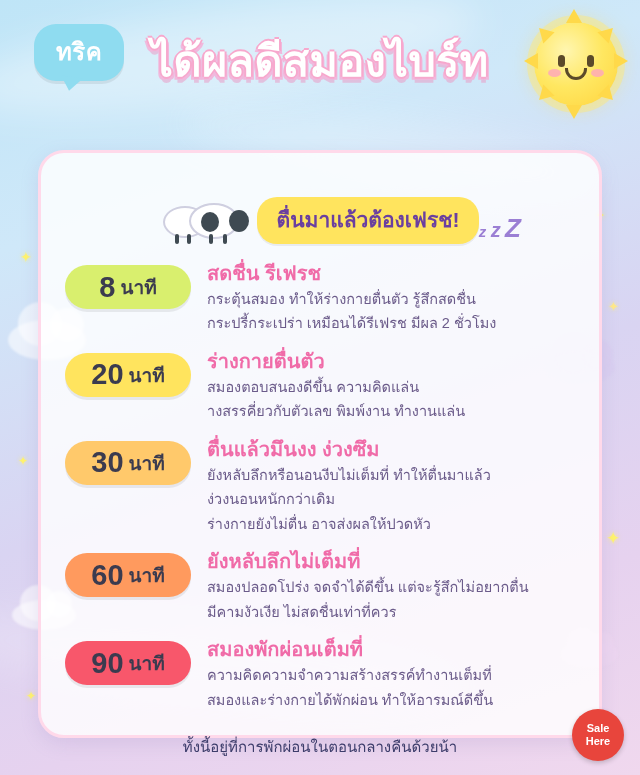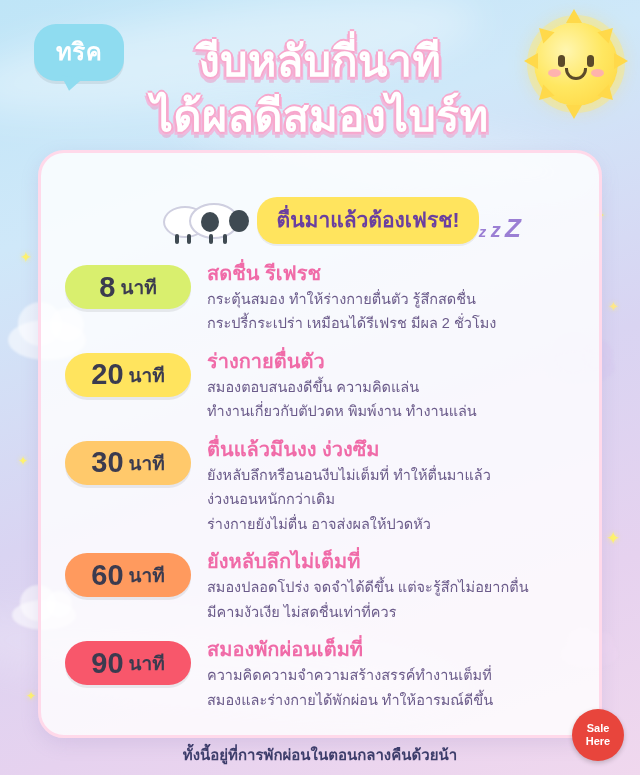--- a/index.html
+++ b/index.html
@@ -163,22 +163,22 @@
     box-shadow: 0 3px 0 rgba(0,0,0,0.07);
     margin-top: 4px;
   }
   .min-num { font-size: 29px; font-weight: bold; color: #3b3b4f; line-height: 1; }
   .min-unit { font-size: 19px; font-weight: bold; color: #3b3b4f; }
   .row-text { flex: 1 1 auto; }
   .row-title { font-size: 20px; font-weight: bold; color: #f06ba8; line-height: 1.25; }
   .row-desc { font-size: 14.5px; color: #6b5b8a; line-height: 1.55; margin-top: 2px; }
 
   .footer-text {
-    position: absolute; left: 0; right: 0; bottom: 8px; text-align: center;
-    font-size: 15px; font-weight: bold; color: #3d3d6b;
+    position: absolute; left: 0; right: 0; bottom: 16px; text-align: center;
+    font-size: 15px; font-weight: normal; color: #3d3d6b;
   }
   .logo {
     position: absolute; right: 16px; bottom: 14px;
     width: 52px; height: 52px; border-radius: 50%;
     background: #e8453c; color: #fff;
     display: flex; flex-direction: column; align-items: center; justify-content: center;
     font-size: 11px; font-weight: bold; line-height: 1.15;
     box-shadow: 0 2px 5px rgba(0,0,0,.2);
   }
 </style>
@@ -200,21 +200,20 @@
   <div class="star st2">✦</div>
   <div class="star st3">✦</div>
   <div class="star st4">✦</div>
   <div class="star st5">✦</div>
   <div class="star st6">✦</div>
 
   <div class="header">
     <div class="trick-badge">ทริค</div>
 
     <div class="title-wrap">
-      <div class="title-line l1">งีบหลับกี่นาที</div>
       <div class="title-line l2">ได้ผลดีสมองไบร์ท</div>
     </div>
 
     <div class="sun">
       <div class="ray" style="left:32px; top:-13px;"></div>
       <div class="ray" style="left:-11px; top:32px; transform:rotate(-90deg);"></div>
       <div class="ray" style="right:-11px; top:32px; transform:rotate(90deg);"></div>
       <div class="ray" style="left:32px; bottom:-13px; transform:rotate(180deg);"></div>
       <div class="ray" style="left:2px; top:4px; transform:rotate(-45deg);"></div>
       <div class="ray" style="right:2px; top:4px; transform:rotate(45deg);"></div>
@@ -265,21 +264,21 @@
       </div>
 
       <div class="row">
         <div class="min-pill" style="background:#ffe45e">
           <span class="min-num">20</span>
           <span class="min-unit">นาที</span>
         </div>
         <div class="row-text">
           <div class="row-title">ร่างกายตื่นตัว</div>
           <div class="row-desc">สมองตอบสนองดีขึ้น ความคิดแล่น</div>
-          <div class="row-desc">ทำงานเกี่ยวกับตัปวดห พิมพ์งาน ทำงานแล่น</div>
+          <div class="row-desc">างสรรคี่ยวกับตัวเลข พิมพ์งาน ทำงานแล่น</div>
         </div>
       </div>
 
       <div class="row">
         <div class="min-pill" style="background:#ffc96b">
           <span class="min-num">30</span>
           <span class="min-unit">นาที</span>
         </div>
         <div class="row-text">
           <div class="row-title">ตื่นแล้วมึนงง ง่วงซึม</div>

